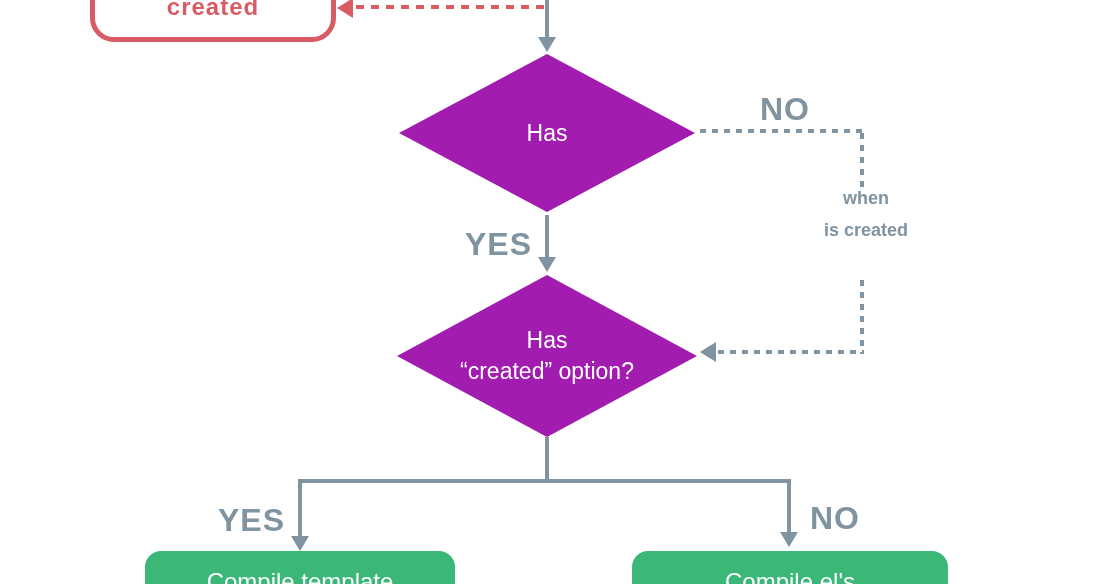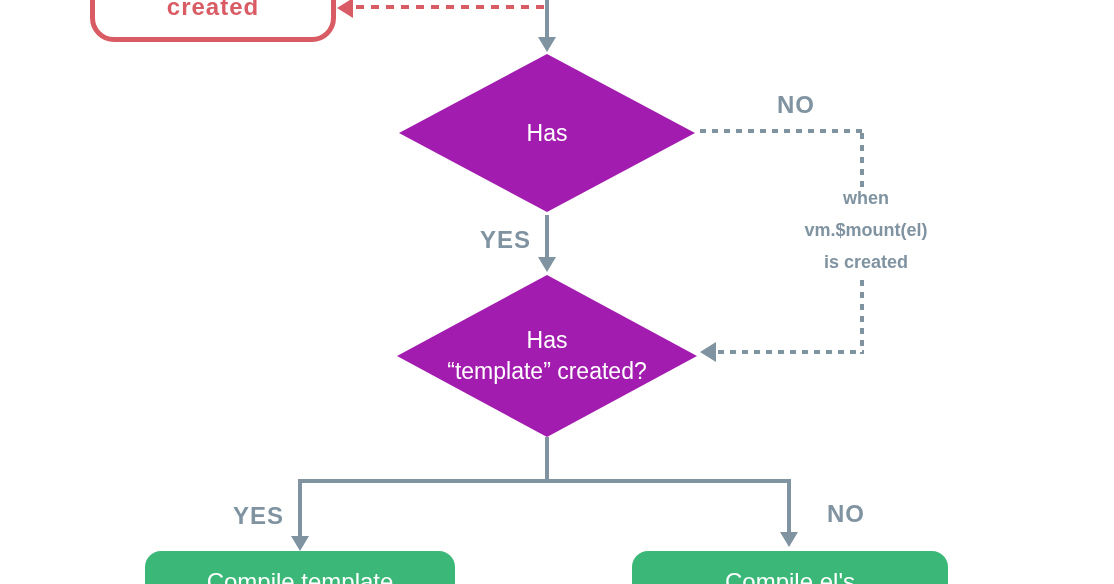--- a/index.html
+++ b/index.html
@@ -21,21 +21,21 @@
     clip-path:polygon(50% 0%,100% 50%,50% 100%,0% 50%);
     display:flex;flex-direction:column;align-items:center;justify-content:center;
     color:#ffffff;font-size:23px;font-weight:400;text-align:center;line-height:31px;
   }
   .result-box{
     background:#3BB878;border-radius:16px;color:#ffffff;font-size:24px;
     display:flex;justify-content:center;align-items:flex-start;
     padding-top:17px;box-sizing:border-box;
   }
   .glabel{
-    color:#8093A1;font-weight:700;font-size:24px;letter-spacing:1px;text-align:right;
+    color:#8093A1;font-weight:700;font-size:32px;letter-spacing:1px;text-align:center;
   }
   .note{
     color:#8093A1;font-weight:700;font-size:18px;line-height:32px;text-align:center;
   }
 
   
   .solid-v{width:4px;background:#8093A1;}
   .solid-h{height:4px;background:#8093A1;}
   .dash-h-red{height:4px;background:repeating-linear-gradient(90deg,#D95C64 0 8px,transparent 8px 15px);}
   .dash-h-gray{height:4px;background:repeating-linear-gradient(90deg,#8093A1 0 6px,transparent 6px 12px);}
@@ -64,36 +64,35 @@
     <div>Has</div>
   </div>
 
   <div class="abs glabel" style="left:755px;top:91px;width:60px;">NO</div>
 
   <div class="abs dash-h-gray" style="left:700px;top:129px;width:164px;"></div>
   <div class="abs dash-v-gray" style="left:860px;top:133px;height:56px;"></div>
 
   <div class="abs note" style="left:746px;top:182px;width:240px;">
     <div>when</div>
-    <div>vm.$mount(el)</div>
     <div>is created</div>
   </div>
 
   <div class="abs dash-v-gray" style="left:860px;top:280px;height:74px;"></div>
   <div class="abs dash-h-gray" style="left:718px;top:350px;width:146px;"></div>
   <div class="abs arr-left-gray" style="left:700px;top:342px;"></div>
 
   <div class="abs glabel" style="left:465px;top:226px;width:66px;">YES</div>
 
   <div class="abs solid-v" style="left:545px;top:215px;height:44px;"></div>
   <div class="abs arr-down-gray" style="left:538px;top:257px;"></div>
 
   <div class="abs diamond" style="left:397px;top:275px;width:300px;height:162px;">
     <div>Has</div>
-    <div>“template” created?</div>
+    <div>“created” option?</div>
   </div>
 
   <div class="abs solid-v" style="left:545px;top:437px;height:44px;"></div>
   <div class="abs solid-h" style="left:298px;top:479px;width:493px;"></div>
   <div class="abs solid-v" style="left:298px;top:479px;height:58px;"></div>
   <div class="abs arr-down-gray" style="left:291px;top:536px;"></div>
   <div class="abs solid-v" style="left:787px;top:479px;height:54px;"></div>
   <div class="abs arr-down-gray" style="left:780px;top:532px;"></div>
 
   <div class="abs glabel" style="left:218px;top:502px;width:66px;">YES</div>

